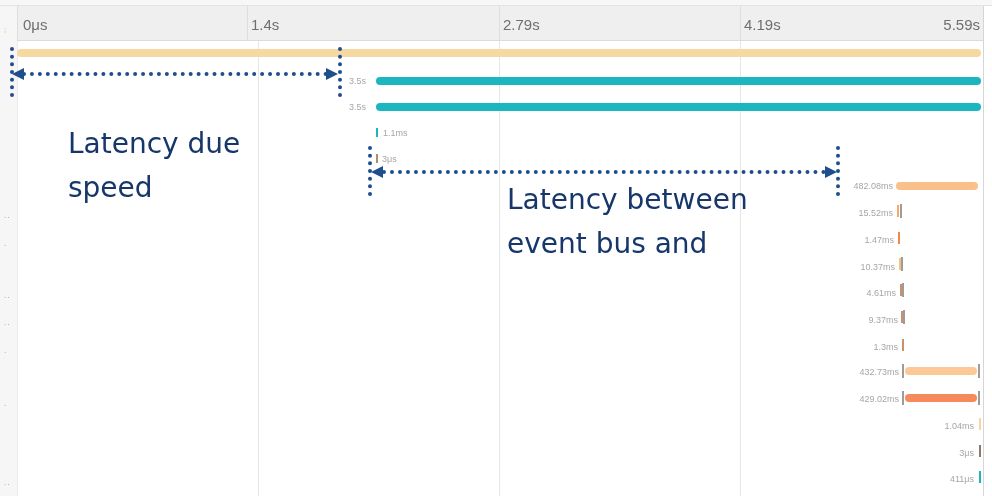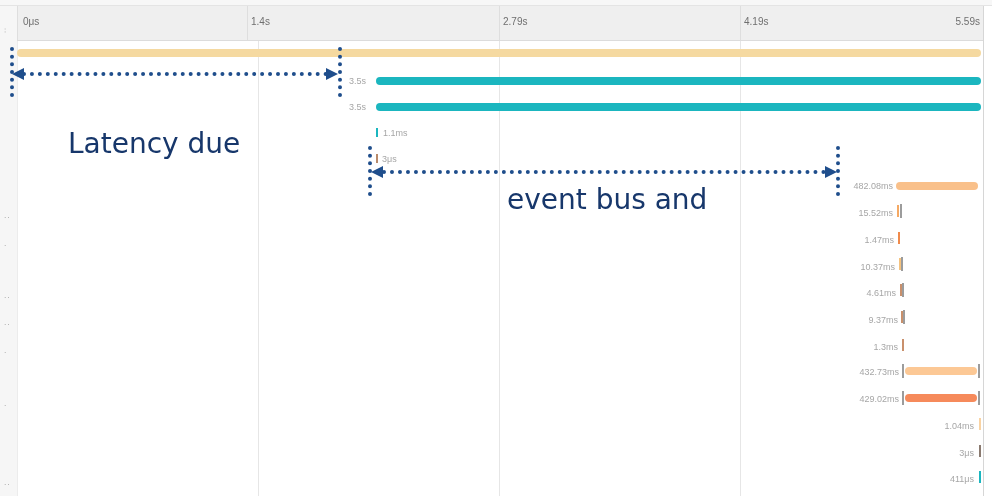--- a/index.html
+++ b/index.html
@@ -3,21 +3,21 @@
 <meta charset="utf-8">
 <style>
   html, body { margin: 0; padding: 0; background: #ffffff; }
   body { width: 992px; height: 496px; position: relative; overflow: hidden; font-family: "Liberation Sans", sans-serif; }
   .topline { position: absolute; left: 0; top: 0; width: 992px; height: 5px; background: #f7f7f7; border-bottom: 1px solid #e4e4e4; }
   .gutter { position: absolute; left: 0; top: 6px; width: 17px; height: 490px; background: #f6f6f6; border-right: 1px solid #ececec; }
   .gutter-grip { position: absolute; left: 4px; top: 22px; width: 6px; height: 10px; color: #c9c9c9; font-size: 8px; line-height: 5px; }
   .gutter-dot { position: absolute; left: 4px; font-size: 7px; color: #9a9a9a; letter-spacing: 1px; }
   .header { position: absolute; left: 17px; top: 6px; width: 966px; height: 34px; background: #efefef; border-bottom: 1px solid #dcdcdc; }
   .tick { position: absolute; top: 0; height: 34px; border-left: 1px solid #dedede; }
-  .tick-label { position: absolute; top: 10px; font-size: 10px; color: #6f6f6f; white-space: nowrap; }
+  .tick-label { position: absolute; top: 10px; font-size: 15px; color: #6f6f6f; white-space: nowrap; }
   .rightedge { position: absolute; left: 983px; top: 6px; width: 1px; height: 490px; background: #d6d6d6; }
   .vline { position: absolute; top: 41px; width: 1px; height: 455px; background: #e6e6e6; }
   .bar { position: absolute; height: 8px; border-radius: 4px; }
   .thin { position: absolute; width: 2px; height: 12px; }
   .mark { position: absolute; width: 2px; height: 14px; background: #9c9c9c; }
   .dur { position: absolute; font-size: 9px; color: #a6a6a6; white-space: nowrap; text-align: right; }
   .annot-text { position: absolute; color: #17376b; font-size: 28px; line-height: 44px; font-family: "DejaVu Sans", sans-serif; }
   .dots-h { position: absolute; height: 0; border-top: 4px dotted #1f4e8c; }
   .dots-v { position: absolute; width: 0; border-left: 4px dotted #1f4e8c; }
   .arrow-l { position: absolute; width: 0; height: 0; border-top: 6px solid transparent; border-bottom: 6px solid transparent; border-right: 12px solid #1f4e8c; }
@@ -122,25 +122,27 @@
 </div>
 
 <div>
   <div class="dots-v" style="left:10px; top:47px; height:50px;"></div>
   <div class="dots-v" style="left:338px; top:47px; height:50px;"></div>
   <div class="dots-h" style="left:22px; top:72px; width:306px;"></div>
   <div class="arrow-l" style="left:12px; top:68px;"></div>
   <div class="arrow-r" style="left:326px; top:68px;"></div>
   <div class="annot-text" style="left:68px; top:82px;margin-top:40px;">
     <div>Latency due</div>
+    <div>speed</div>
   </div>
 </div>
 
 <div>
   <div class="dots-v" style="left:368px; top:146px; height:50px;"></div>
   <div class="dots-v" style="left:836px; top:146px; height:50px;"></div>
   <div class="dots-h" style="left:382px; top:170px; width:444px;"></div>
   <div class="arrow-l" style="left:371px; top:166px;"></div>
   <div class="arrow-r" style="left:825px; top:166px;"></div>
   <div class="annot-text" style="left:507px; top:178px;">
+    <div>Latency between</div>
     <div>event bus and</div>
   </div>
 </div>
 
 </body></html>

